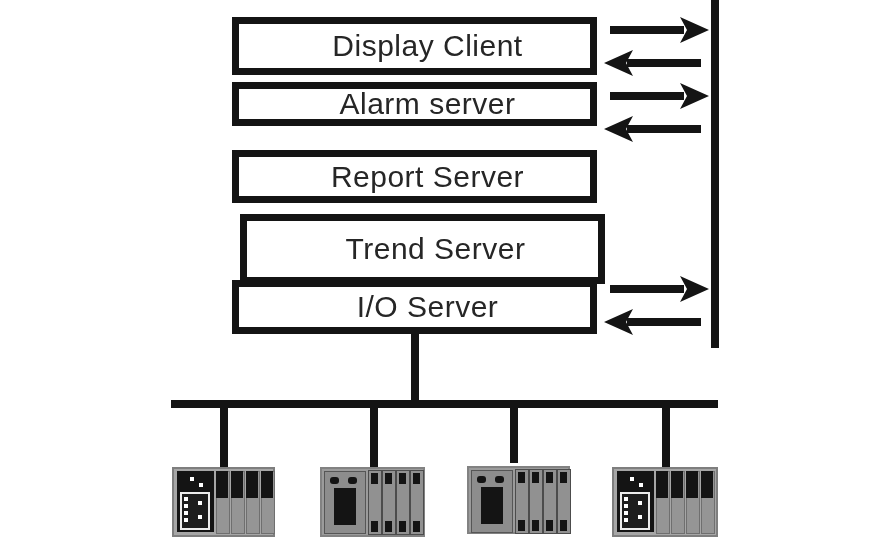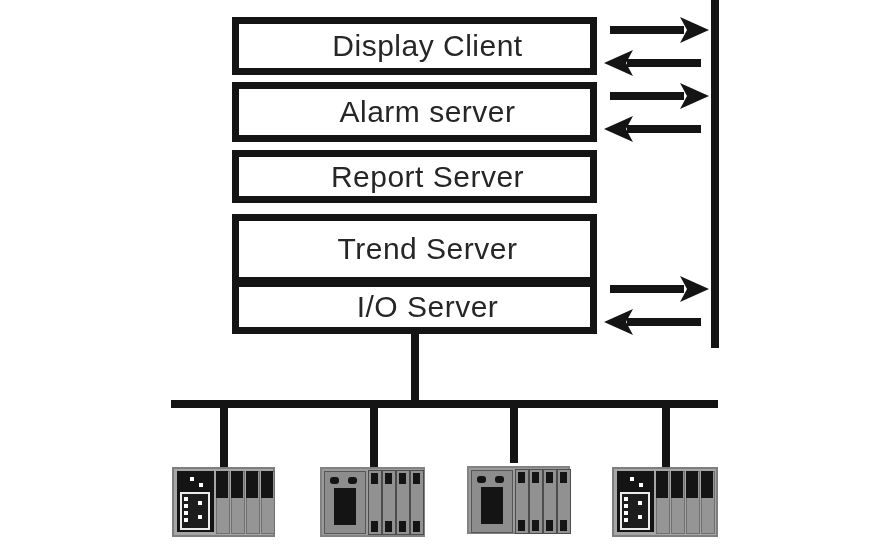--- a/index.html
+++ b/index.html
@@ -9,23 +9,23 @@
   }
   .layer{position:absolute;left:0;top:0;}
   
   .box{
     position:absolute;left:232px;width:365px;box-sizing:border-box;
     border:7px solid #141414;background:#ffffff;
     display:flex;align-items:center;justify-content:center;
     font-size:30px;color:#262626;letter-spacing:0.5px;padding-left:26px;
   }
   .b1{top:17px;height:58px;}
-  .b2{top:82px;height:60px;}
+  .b2{top:82px;height:44px;}
   .b3{top:150px;height:53px;text-align:center;}
-  .b4{top:214px;height:70px;}
+  .b4{top:214px;height:70px;margin-left:8px;}
   .b5{top:280px;height:54px;text-align:right;}
   
   .rack{position:absolute;box-sizing:border-box;}
   .rackA{background:#a6a6a6;border:2px solid #7e7e7e;}
   .rackB{background:#9b9b9b;border:2px solid #828282;}
   .ra-left{position:absolute;left:3px;top:2px;width:37px;height:61px;background:#141414;}
   .dotA{position:absolute;width:4px;height:4px;background:#ffffff;}
   .dA1{left:13px;top:6px;}
   .dA2{left:22px;top:12px;}
   .screen{position:absolute;left:3px;top:21px;width:26px;height:34px;background:#1d1d1d;border:2px solid #ededed;}

